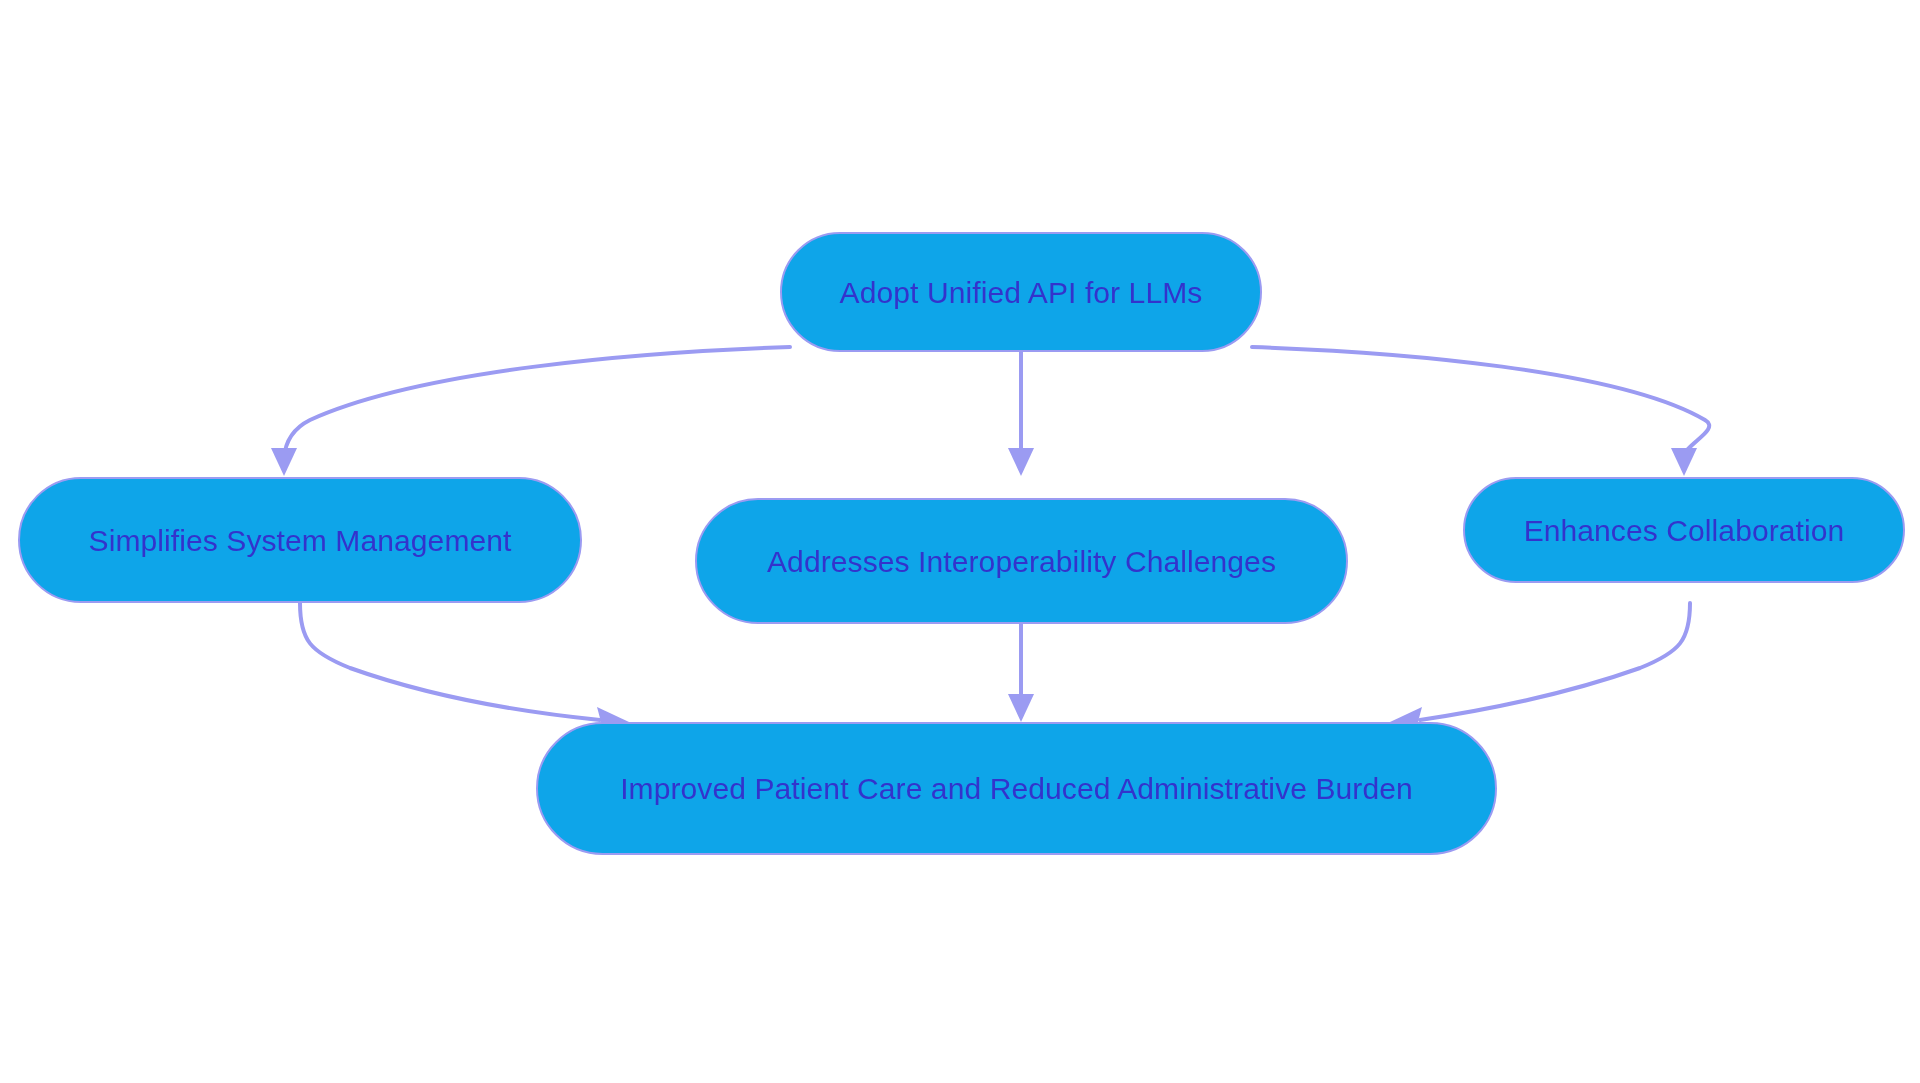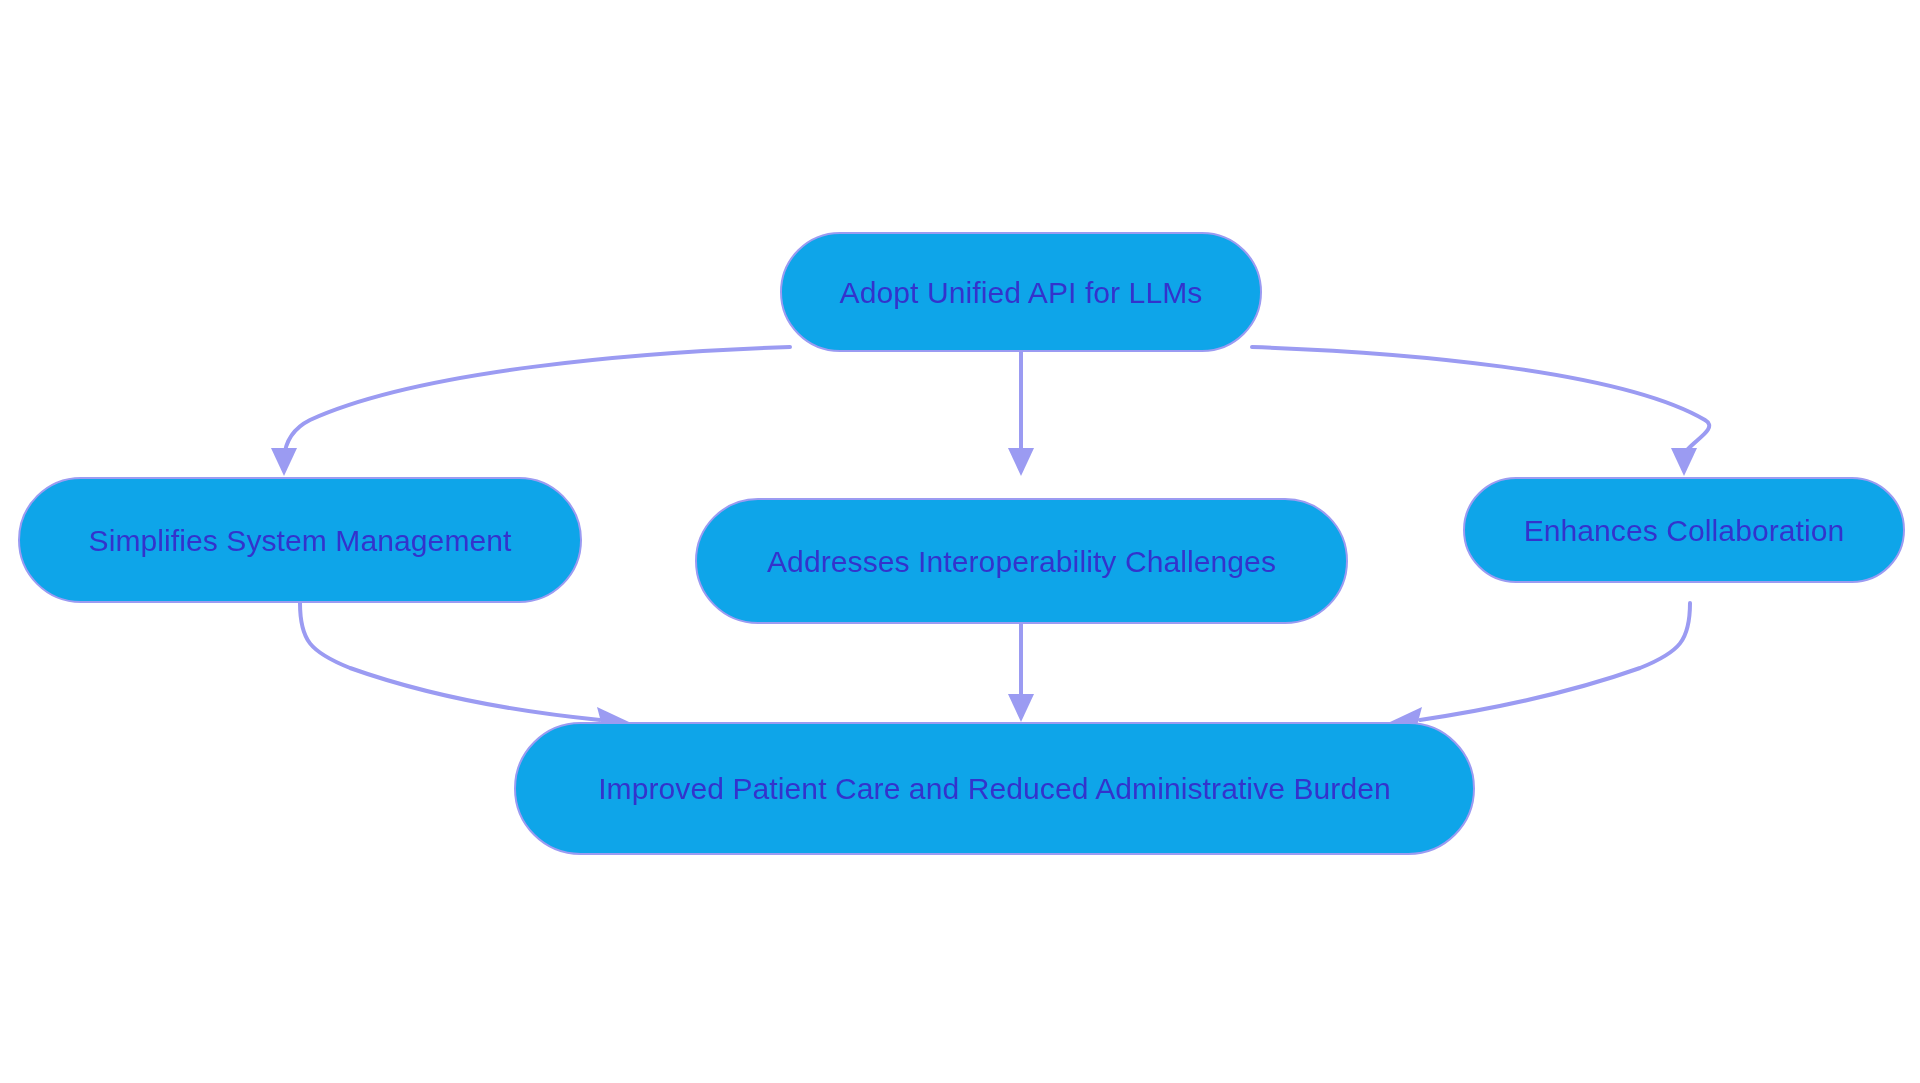--- a/index.html
+++ b/index.html
@@ -46,21 +46,21 @@
     line-height: 1.1;
     white-space: nowrap;
     letter-spacing: 0.1px;
     text-align: center;
   }
   
   #node-root      { left: 780px;  top: 232px; width: 482px; height: 120px; }
   #node-simplify  { left: 18px;   top: 477px; width: 564px; height: 126px; }
   #node-interop   { left: 695px;  top: 477px; width: 653px; height: 126px; margin-top: 21px; }
   #node-collab    { left: 1463px; top: 477px; width: 442px; height: 106px; }
-  #node-outcome   { left: 514px;  top: 722px; width: 961px; height: 133px; }
+  #node-outcome   { left: 536px;  top: 722px; width: 961px; height: 133px; }
 </style>
 </head>
 <body>
 
 <div id="diagram-root">
 
   <svg id="edge-layer" viewBox="0 0 1920 1083" width="1920" height="1083" xmlns="http://www.w3.org/2000/svg">
 
     <g>
       <path d="M 790 347 C 640 352 420 370 310 420 C 290 430 285 445 284 458" fill="none" stroke="#9b9bf2" stroke-width="4" stroke-linecap="round"></path>

